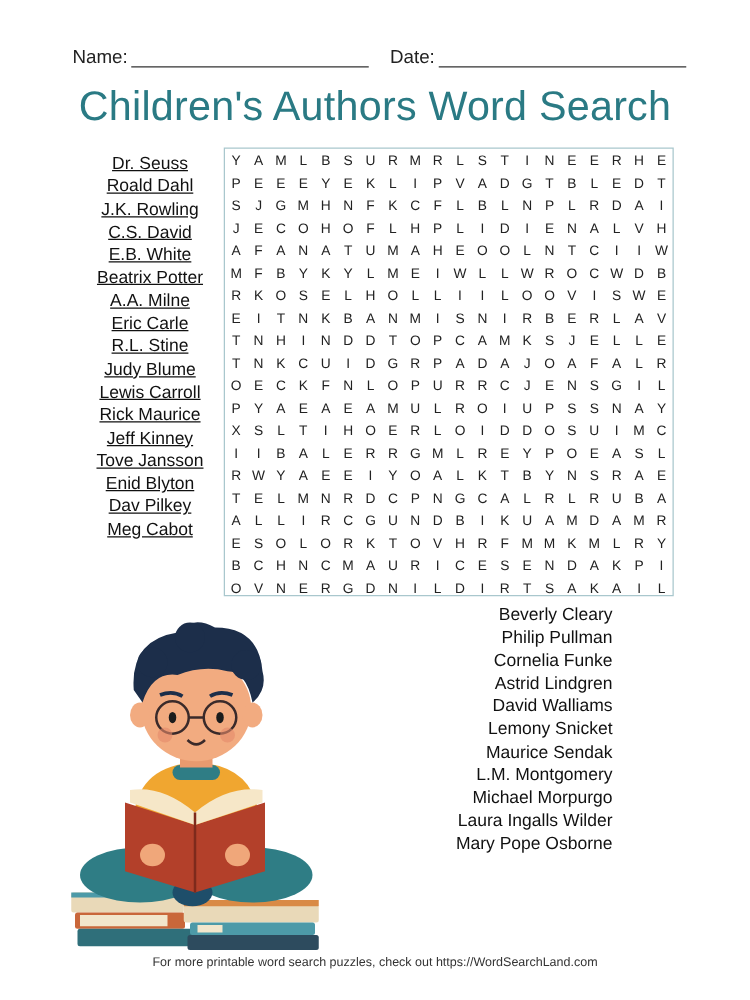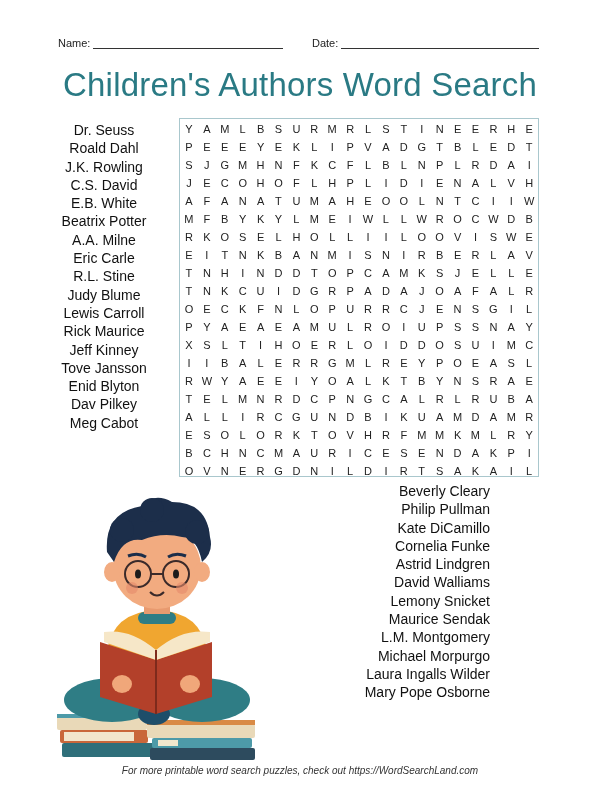--- a/index.html
+++ b/index.html
@@ -1,30 +1,30 @@
 <!DOCTYPE html>
 <html><head>
 <meta charset="utf-8">
 <style>
   html, body { margin: 0; padding: 0; background: #ffffff; }
   body { width: 600px; height: 800px; position: relative; overflow: hidden; font-family: "Liberation Sans", sans-serif; color: #222; }
-  .header-line { position: absolute; top: 37px; font-size: 11px; color: #222; display: flex; align-items: flex-end; }
+  .header-line { position: absolute; top: 37px; font-size: 15px; color: #222; display: flex; align-items: flex-end; }
   .header-line .rule { display: inline-block; border-bottom: 1px solid #333; height: 10px; margin-left: 3px; }
   #name-field { left: 58px; }
   #name-field .rule { width: 190px; }
   #date-field { left: 312px; }
   #date-field .rule { width: 198px; }
   .title { position: absolute; top: 66px; left: 0; width: 600px; text-align: center; font-size: 33px; color: #2a7a84; letter-spacing: 0.2px; }
   .grid { position: absolute; left: 179px; top: 118px; width: 360px; height: 359px; border: 1.5px solid #a9c7cd; box-sizing: border-box; padding: 1px 0 0 0; }
   .grid-row { display: flex; height: 18px; }
   .cell { width: 18px; height: 18px; text-align: center; line-height: 18px; font-size: 11px; color: #222; }
   .word-list { position: absolute; font-size: 14px; color: #111; text-align: center; line-height: 18.3px; }
-  #words-left { left: 44px; top: 121px; width: 120px; }
+  #words-left { left: 60px; top: 121px; width: 120px; text-decoration: underline; }
   #words-right { left: 330px; top: 482px; width: 160px; text-align: right; }
-  .footer { position: absolute; top: 765px; left: 0; width: 600px; text-align: center; font-size: 10px; color: #333; font-style: italic; }
+  .footer { position: absolute; top: 765px; left: 0; width: 600px; text-align: center; font-size: 10px; color: #333; }
   .illustration { position: absolute; left: 52px; top: 492px; width: 210px; height: 268px; }
 </style>
 </head>
 <body>
 
 <div class="header-line" id="name-field">
   <span>Name:</span>
   <span class="rule"></span>
 </div>
 <div class="header-line" id="date-field">
@@ -492,21 +492,20 @@
     <div>Rick Maurice</div>
     <div>Jeff Kinney</div>
     <div>Tove Jansson</div>
     <div>Enid Blyton</div>
     <div>Dav Pilkey</div>
     <div>Meg Cabot</div>
   </div>
 <div class="word-list" id="words-right">
     <div>Beverly Cleary</div>
     <div>Philip Pullman</div>
-    <div>Kate DiCamillo</div>
     <div>Cornelia Funke</div>
     <div>Astrid Lindgren</div>
     <div>David Walliams</div>
     <div>Lemony Snicket</div>
     <div>Maurice Sendak</div>
     <div>L.M. Montgomery</div>
     <div>Michael Morpurgo</div>
     <div>Laura Ingalls Wilder</div>
     <div>Mary Pope Osborne</div>
   </div>

